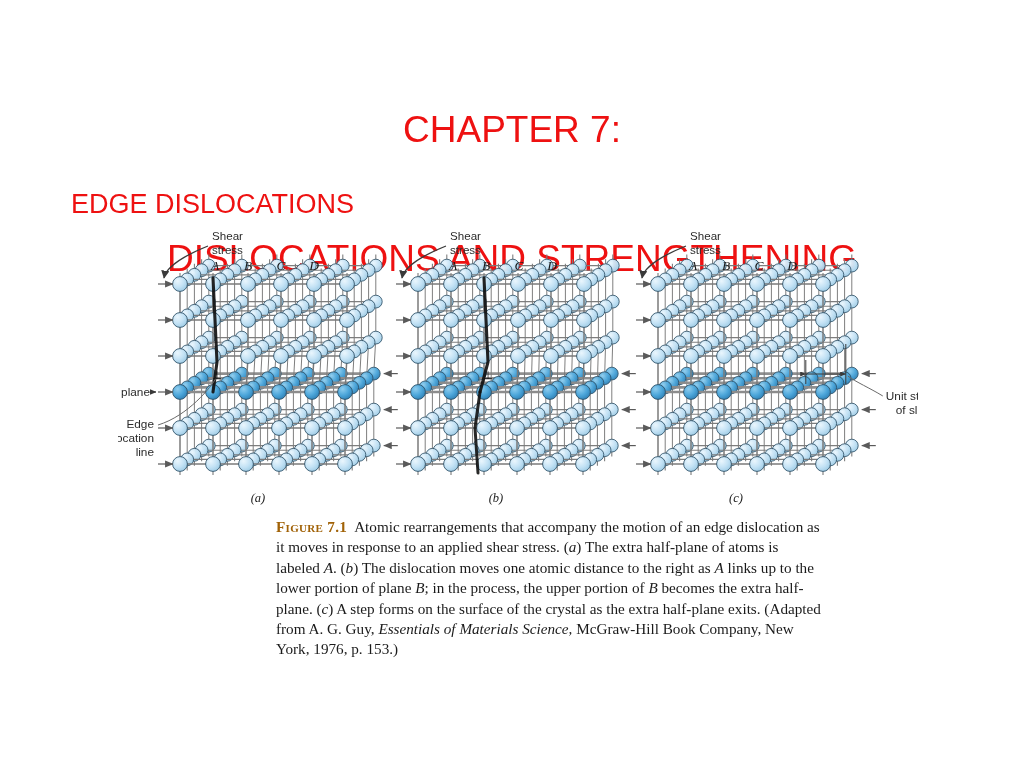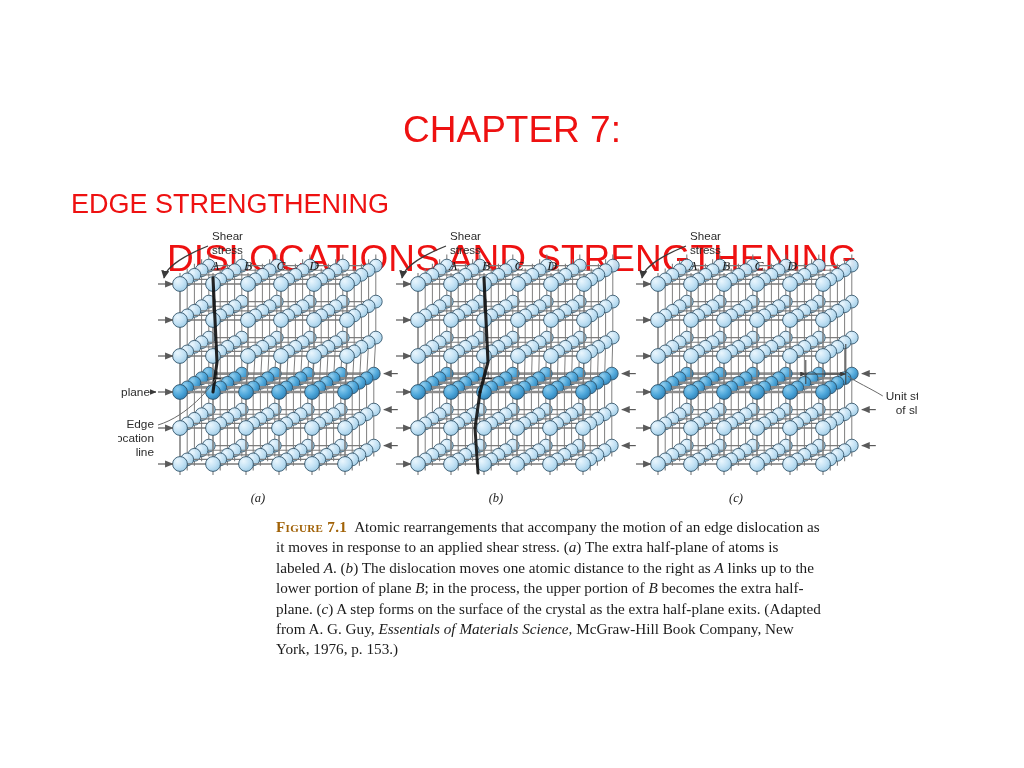--- a/index.html
+++ b/index.html
@@ -89,21 +89,21 @@
 </head>
 <body>
 
 <div id="slide">
 
   <div class="slide-title">
     <span class="l1">CHAPTER 7:</span>
     <span class="l2">DISLOCATIONS AND STRENGTHENING</span>
   </div>
 
-  <div class="section-heading">EDGE STRENGTHENING</div>
+  <div class="section-heading">EDGE DISLOCATIONS</div>
 
   <div id="figure-block">
     <svg id="figure-svg" width="800" height="290" viewBox="0 0 800 290">
       <defs>
         <radialGradient id="atomLight" cx="34%" cy="30%" r="78%">
           <stop offset="0%" stop-color="#eaf6fd"></stop>
           <stop offset="55%" stop-color="#c3e2f5"></stop>
           <stop offset="100%" stop-color="#9ccae4"></stop>
         </radialGradient>
         <radialGradient id="atomDark" cx="34%" cy="30%" r="78%">

